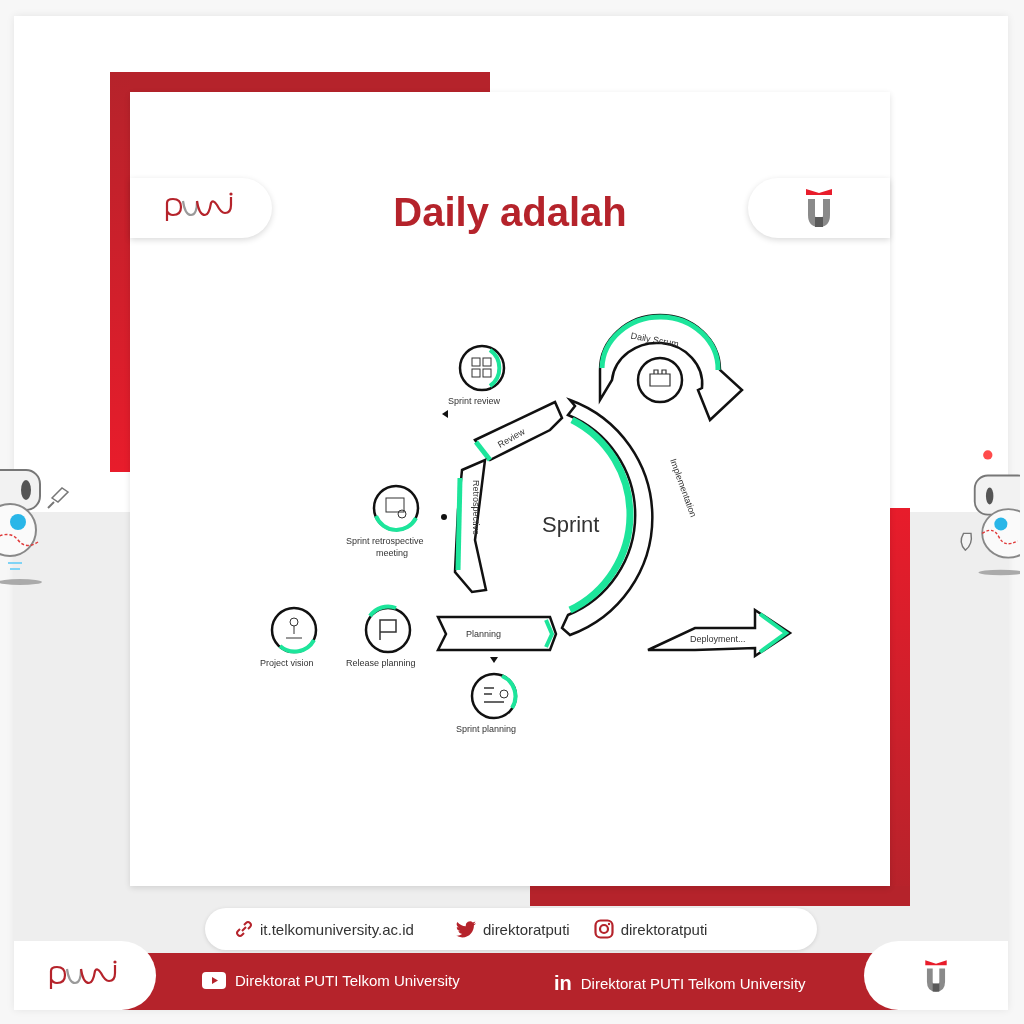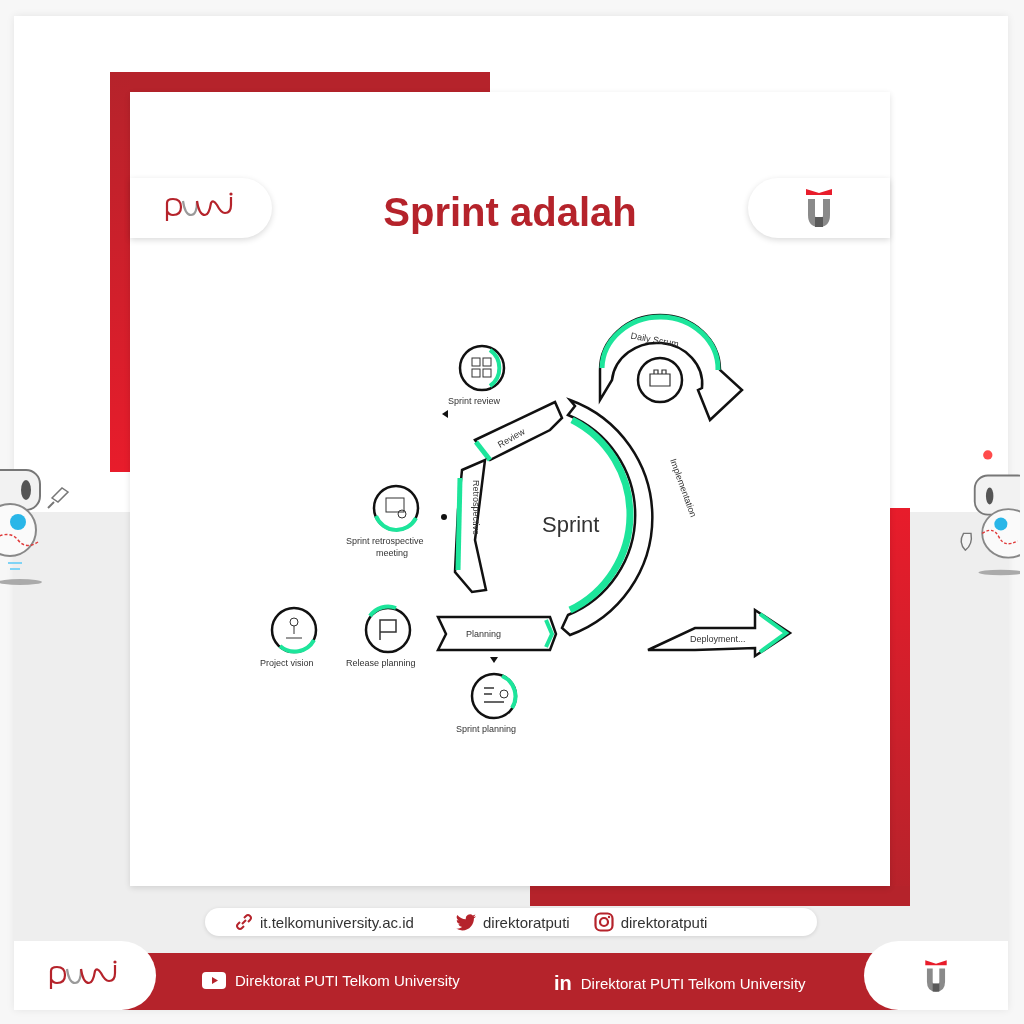--- a/index.html
+++ b/index.html
@@ -7,21 +7,21 @@
   .outer{position:absolute;left:14px;top:16px;width:994px;height:994px;background:#ffffff;box-shadow:0 0 8px rgba(0,0,0,0.08);overflow:hidden;}
   .outer-gray{position:absolute;left:0;top:496px;width:994px;height:498px;background:#eeeeee;}
   .red{background:linear-gradient(180deg,#b5232b,#e81c2b);position:absolute;}
   .card{position:absolute;left:130px;top:92px;width:760px;height:794px;background:#fff;box-shadow:0 2px 6px rgba(0,0,0,0.12);}
   .pill-left{position:absolute;left:130px;top:178px;width:142px;height:60px;background:#fff;border-radius:0 30px 30px 0;box-shadow:0 2px 6px rgba(0,0,0,0.15);display:flex;align-items:center;justify-content:center;}
   .pill-right{position:absolute;left:748px;top:178px;width:142px;height:60px;background:#fff;border-radius:30px 0 0 30px;box-shadow:0 2px 6px rgba(0,0,0,0.15);display:flex;align-items:center;justify-content:center;}
   .title{position:absolute;left:300px;top:190px;width:420px;text-align:center;font-weight:bold;font-size:40px;color:#b5232b;}
   .robot{position:absolute;width:70px;height:140px;}
   .diagram{position:absolute;left:250px;top:310px;width:560px;height:440px;}
   .lbl{font-family:"Liberation Sans",sans-serif;font-size:9px;fill:#333;}
-  .social{position:absolute;left:205px;top:908px;width:612px;height:28px;background:#fff;border-radius:21px;box-shadow:0 1px 4px rgba(0,0,0,0.12);display:flex;align-items:center;font-size:15px;color:#333;}
+  .social{position:absolute;left:205px;top:908px;width:612px;height:42px;background:#fff;border-radius:21px;box-shadow:0 1px 4px rgba(0,0,0,0.12);display:flex;align-items:center;font-size:15px;color:#333;}
   .social .item{display:flex;align-items:center;gap:7px;margin-left:30px;}
   .footer{position:absolute;left:14px;top:953px;width:994px;height:57px;background:#b5232b;}
   .foot-left{position:absolute;left:14px;top:941px;width:142px;height:69px;background:#fff;border-radius:0 35px 35px 0;display:flex;align-items:center;justify-content:center;}
   .foot-right{position:absolute;left:864px;top:941px;width:144px;height:69px;background:#fff;border-radius:35px 0 0 35px;display:flex;align-items:center;justify-content:center;}
   .foot-text{position:absolute;top:972px;color:#fff;font-size:15px;display:flex;align-items:center;gap:9px;}
 </style>
 </head>
 <body>
 
 <div class="outer">
@@ -60,21 +60,21 @@
 
 <div class="pill-left">
   <svg width="80" height="34" viewBox="0 0 80 34">
     <path d="M6 30 V12 Q6 8 12 8 Q20 8 20 16 Q20 24 12 24 Q8 24 6 20" fill="none" stroke="#b5232b" stroke-width="2.2"></path>
     <path d="M22 10 Q24 24 30 24 Q36 24 36 10" fill="none" stroke="#9a9a9a" stroke-width="2.2"></path>
     <path d="M36 10 Q38 24 44 24 Q48 24 50 12 Q52 8 56 14 Q60 22 64 22 Q70 22 70 14 V6" fill="none" stroke="#b5232b" stroke-width="2.2"></path>
     <circle cx="70" cy="3" r="1.6" fill="#b5232b"></circle>
   </svg>
 </div>
 
-<div class="title">Sprint adalah</div>
+<div class="title">Daily adalah</div>
 
 <div class="pill-right">
   <svg width="34" height="42" viewBox="0 0 34 42">
     <path d="M4 2 L17 6 L30 2 L30 8 L4 8 Z" fill="#e81c2b"></path>
     <path d="M6 12 H13 V28 Q13 32 17 32 Q21 32 21 28 V12 H28 V28 Q28 40 17 40 Q6 40 6 28 Z" fill="#8a8a8a"></path>
     <rect x="13" y="30" width="8" height="10" fill="#5a5a5a"></rect>
   </svg>
 </div>
 
 <svg class="diagram" viewBox="0 0 560 440">

